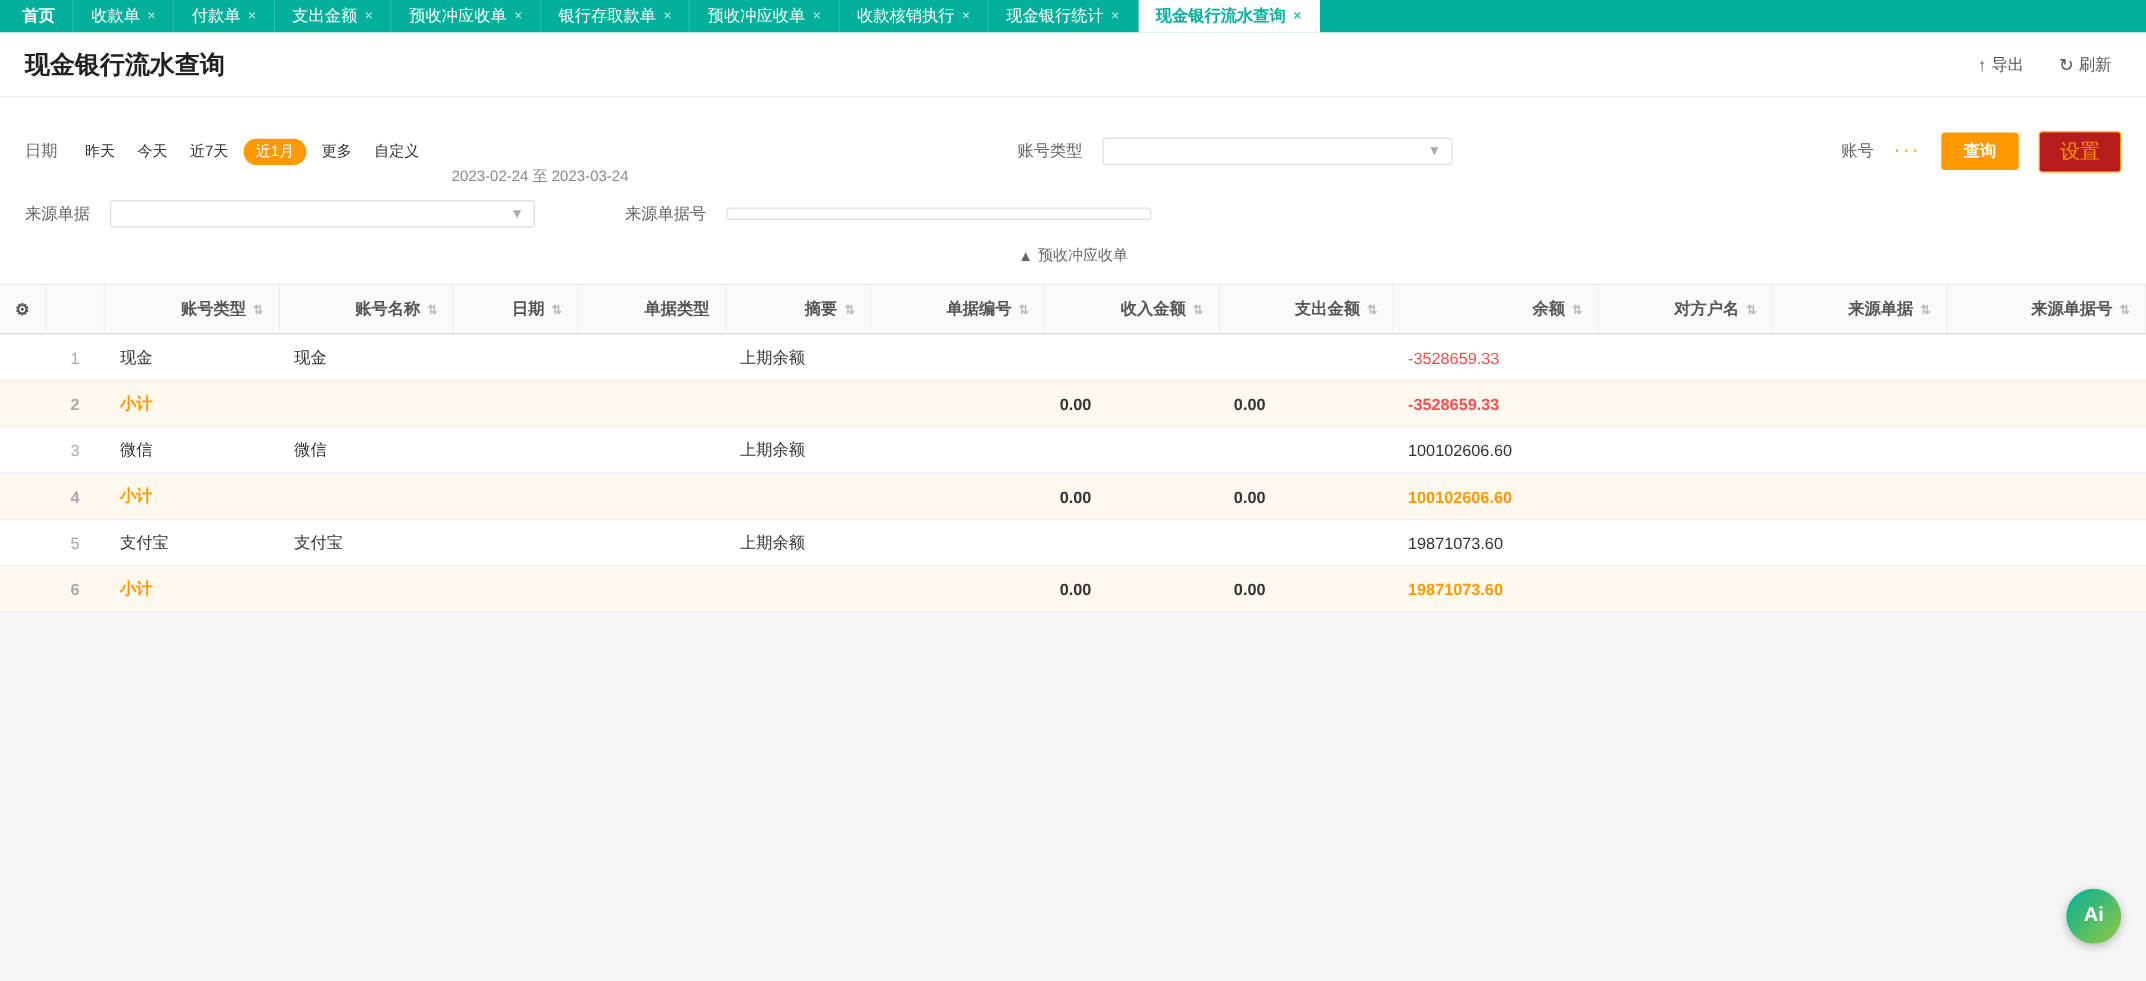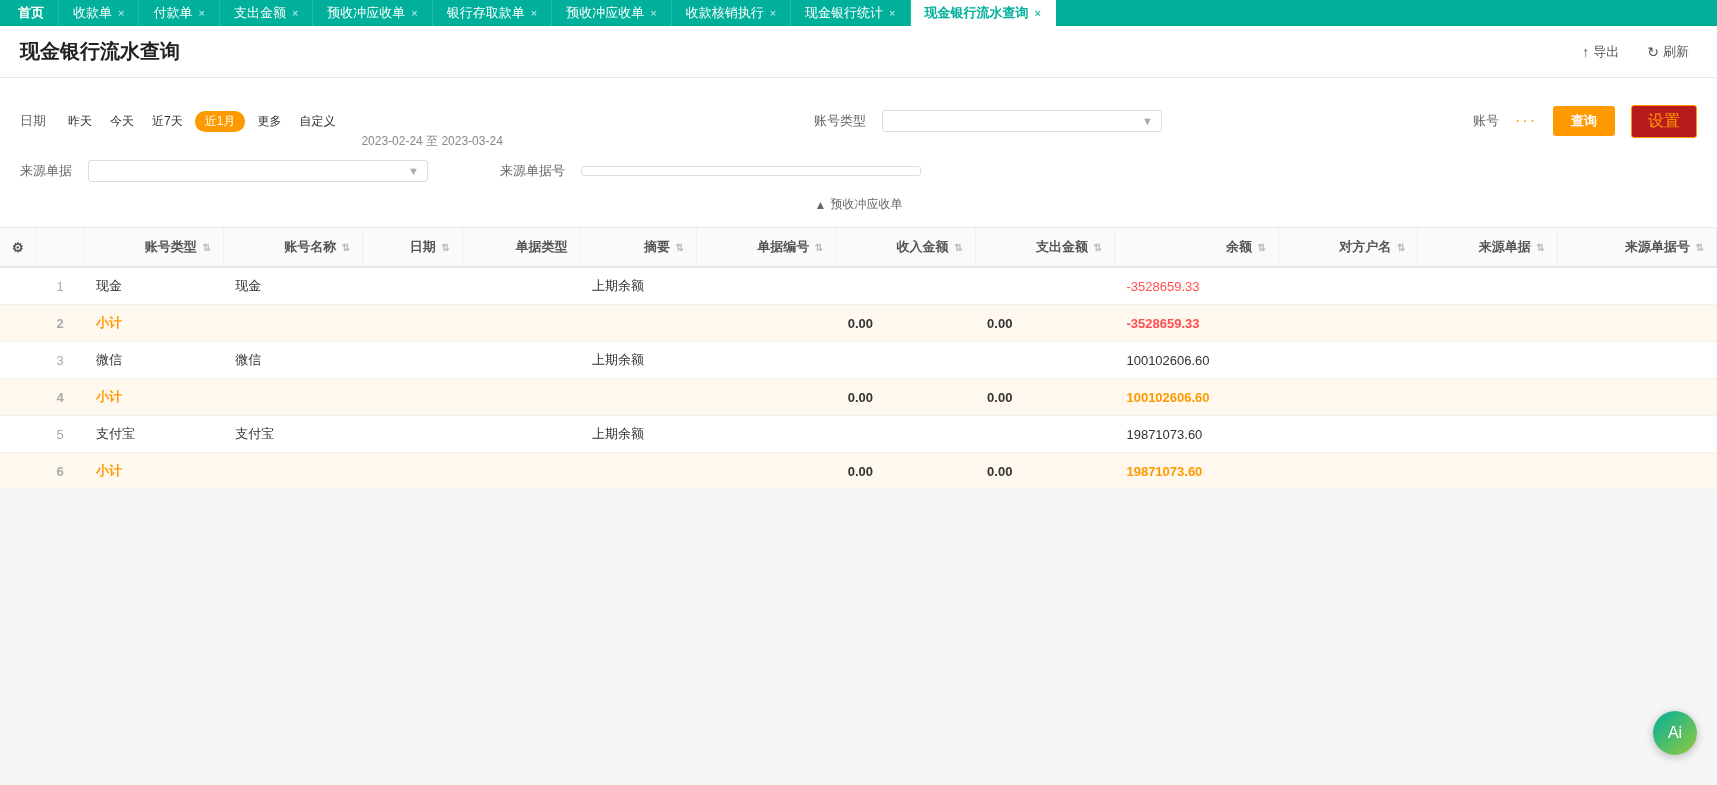--- a/index.html
+++ b/index.html
@@ -217,21 +217,21 @@
       bottom: 30px;
       background: linear-gradient(135deg, #00b09b, #96c93d);
       color: #fff;
       border-radius: 50%;
       width: 44px;
       height: 44px;
       display: flex;
       align-items: center;
       justify-content: center;
       font-size: 16px;
-      font-weight: normal;
+      font-weight: bold;
       cursor: pointer;
       box-shadow: 0 2px 8px rgba(0,0,0,0.25);
     }
   </style>
 </head>
 <body>
 
 <nav class="top-nav">
   <div class="nav-item home">
     <span>首页</span>

